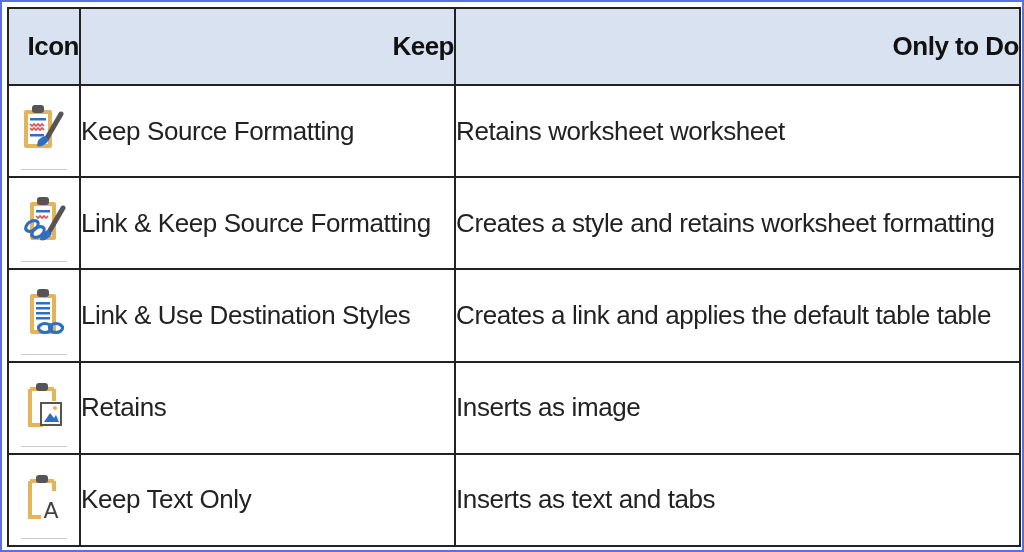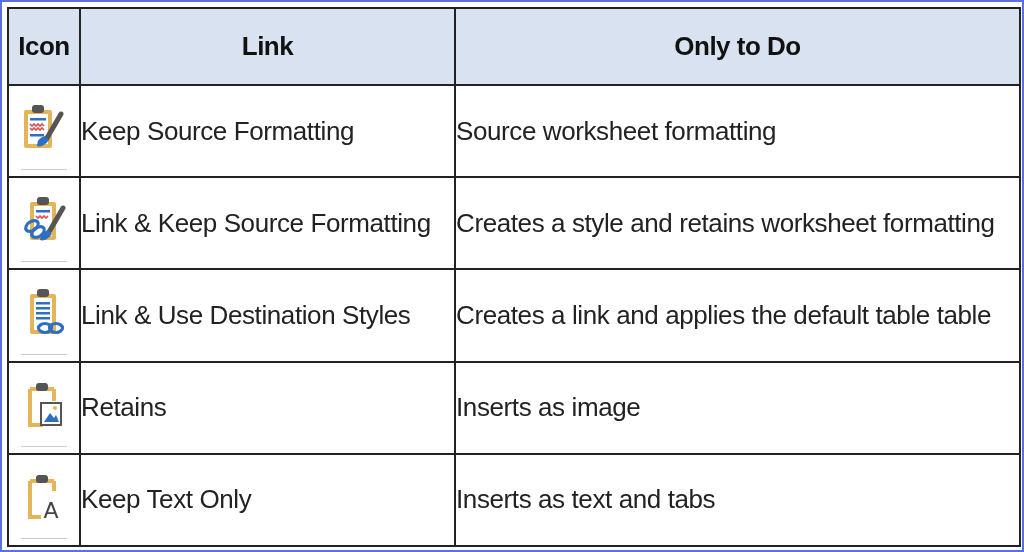--- a/index.html
+++ b/index.html
@@ -25,21 +25,21 @@
     border: 2px solid #222;
     padding: 0;
     vertical-align: middle;
   }
   table.paste thead th {
     background: #d9e2f1;
     height: 75px;
     font-weight: bold;
     font-size: 26px;
     color: #111;
-    text-align: center;
+    text-align: right;
     letter-spacing: -0.5px;
   }
   table.paste tbody td { height: 76px; background: #fff; margin-top: 16px; }
   col.c-icon { width: 72px; }
   col.c-name { width: 375px; }
   col.c-what { width: 565px; }
   td.name, td.what {
     font-size: 26px; color: #222;
     padding-left: 13px;
     white-space: nowrap;
@@ -58,21 +58,21 @@
 <div class="frame">
 <table class="paste">
   <colgroup>
         <col class="c-icon">
         <col class="c-name">
         <col class="c-what">
       </colgroup>
   <thead>
     <tr>
       <th>Icon</th>
-      <th>Link</th>
+      <th>Keep</th>
       <th>Only to Do</th>
     </tr>
   </thead>
   <tbody>
 
     <tr>
       <td class="icon-cell">
         <svg width="46" height="58" viewBox="0 0 46 58">
           <rect x="3" y="8" width="28" height="38" rx="2" fill="#e3b45a"></rect>
           <rect x="7" y="12" width="20" height="30" fill="#fff"></rect>
@@ -80,21 +80,21 @@
           <rect x="9" y="16" width="16" height="2.5" fill="#2f6fc0"></rect>
           <path d="M9 22 l2 2 l2 -2 l2 2 l2 -2 l2 2 l2 -2 l2 2" stroke="#d9534f" stroke-width="1.6" fill="none"></path>
           <path d="M9 26 l2 2 l2 -2 l2 2 l2 -2 l2 2 l2 -2 l2 2" stroke="#d9534f" stroke-width="1.6" fill="none"></path>
           <rect x="9" y="32" width="14" height="2.5" fill="#2f6fc0"></rect>
           <path d="M40 12 L26 36" stroke="#555" stroke-width="5" stroke-linecap="round"></path>
           <path d="M24 34 q-8 2 -8 10 q6 2 12 -6 z" fill="#2f6fc0"></path>
         </svg>
         <div class="caption-line"></div>
       </td>
       <td class="name">Keep Source Formatting</td>
-      <td class="what">Source worksheet formatting</td>
+      <td class="what">Retains worksheet worksheet</td>
     </tr>
 
 
     <tr>
       <td class="icon-cell">
         <svg width="46" height="58" viewBox="0 0 46 58">
           <rect x="9" y="8" width="26" height="38" rx="2" fill="#e3b45a"></rect>
           <rect x="13" y="12" width="18" height="30" fill="#fff"></rect>
           <rect x="16" y="3" width="12" height="8" rx="3" fill="#555"></rect>
           <rect x="15" y="16" width="14" height="2.5" fill="#2f6fc0"></rect>

